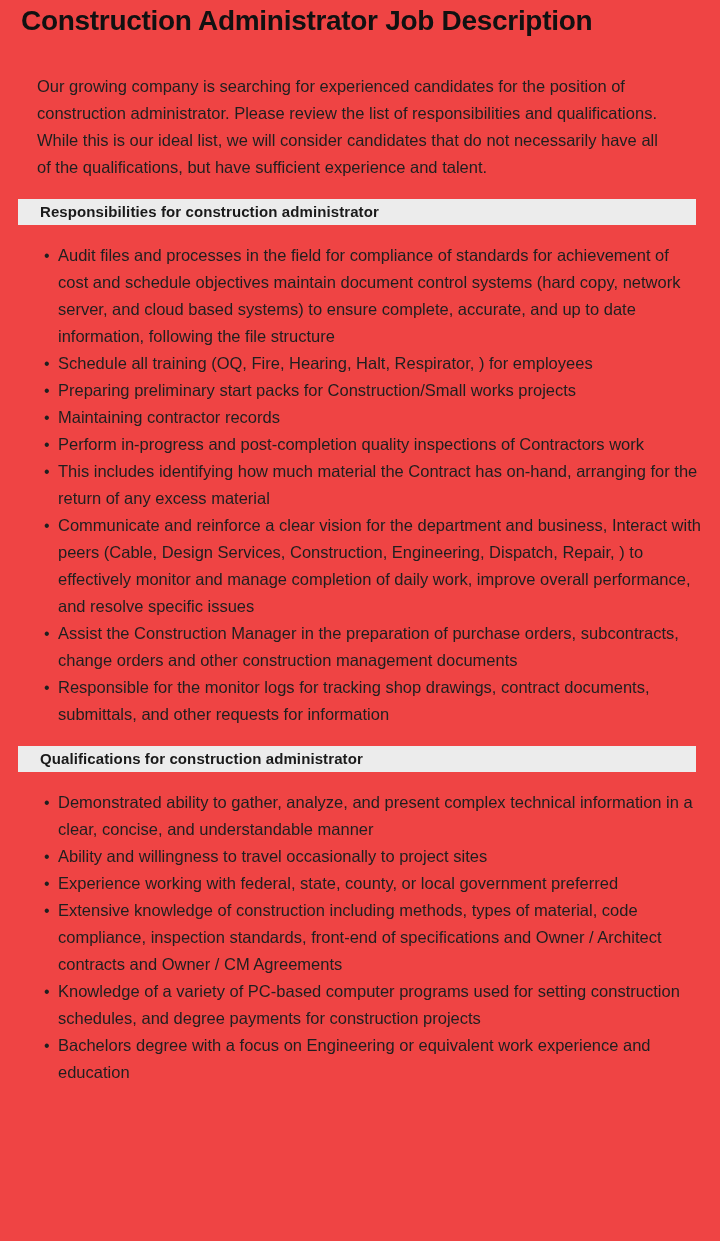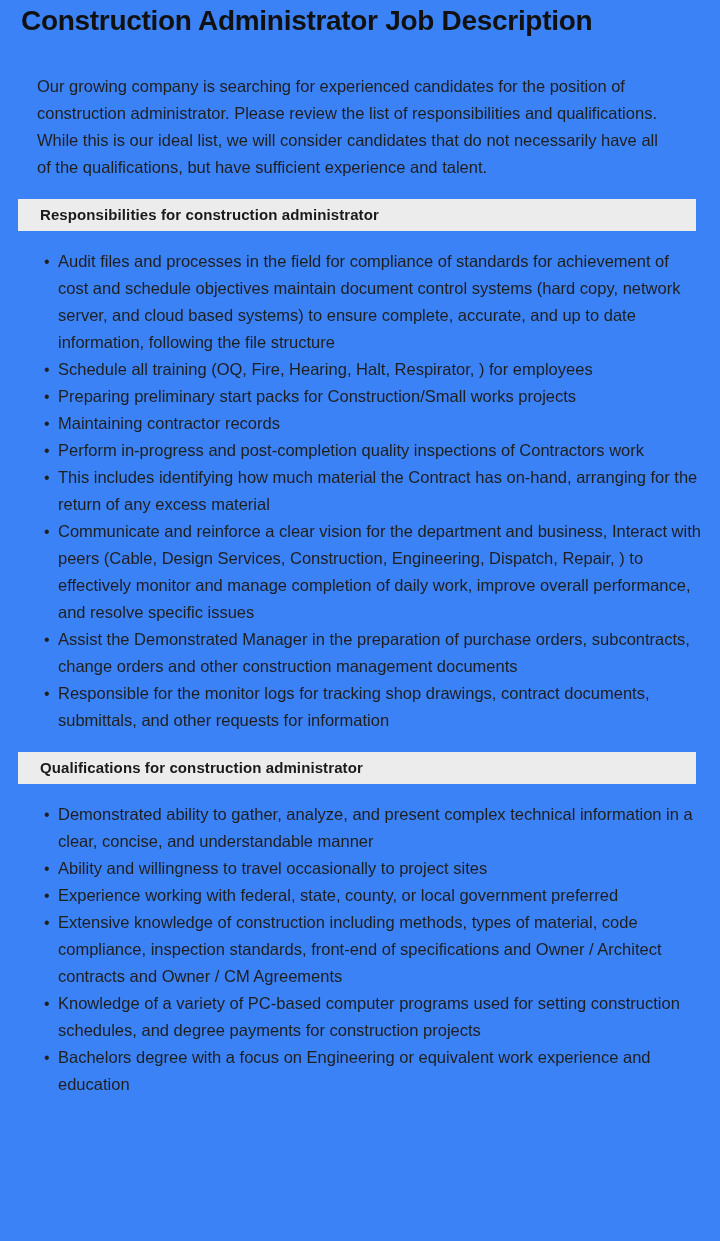--- a/index.html
+++ b/index.html
@@ -12,21 +12,21 @@
     width: 720px;
     height: 1241px;
     font-family: "Liberation Sans", sans-serif;
     color: #1a1a1a;
     overflow: hidden;
   }
 
   .page {
     width: 720px;
     min-height: 1241px;
-    background: #3b82f6;
+    background: #ef4444;
     padding: 0;
     position: relative;
   }
 
   .doc-title {
     margin: 0;
     padding: 2px 20px 0 21px;
     font-size: 28px;
     line-height: 38px;
     font-weight: 700;
@@ -43,21 +43,21 @@
     color: #1f1f1f;
   }
 
   .section {
     margin-top: 18px;
   }
 
   .section-header {
     margin: 0 24px 0 18px;
     background: #ececec;
-    height: 32px;
+    height: 26px;
     display: flex;
     align-items: center;
     padding-left: 22px;
   }
 
   .section-header-text {
     font-size: 15px;
     font-weight: 700;
     line-height: 20px;
     color: #1a1a1a;
@@ -109,21 +109,21 @@
           <span class="section-header-text">Responsibilities for construction administrator</span>
         </div>
         <ul class="bullet-list">
           <li>Audit files and processes in the field for compliance of standards for achievement of cost and schedule objectives maintain document control systems (hard copy, network server, and cloud based systems) to ensure complete, accurate, and up to date information, following the file structure</li>
           <li>Schedule all training (OQ, Fire, Hearing, Halt, Respirator, ) for employees</li>
           <li>Preparing preliminary start packs for Construction/Small works projects</li>
           <li>Maintaining contractor records</li>
           <li>Perform in-progress and post-completion quality inspections of Contractors work</li>
           <li>This includes identifying how much material the Contract has on-hand, arranging for the return of any excess material</li>
           <li>Communicate and reinforce a clear vision for the department and business, Interact with peers (Cable, Design Services, Construction, Engineering, Dispatch, Repair, ) to effectively monitor and manage completion of daily work, improve overall performance, and resolve specific issues</li>
-          <li>Assist the Demonstrated Manager in the preparation of purchase orders, subcontracts, change orders and other construction management documents</li>
+          <li>Assist the Construction Manager in the preparation of purchase orders, subcontracts, change orders and other construction management documents</li>
           <li>Responsible for the monitor logs for tracking shop drawings, contract documents, submittals, and other requests for information</li>
         </ul>
       </div>
       <div class="section">
         <div class="section-header">
           <span class="section-header-text">Qualifications for construction administrator</span>
         </div>
         <ul class="bullet-list">
           <li>Demonstrated ability to gather, analyze, and present complex technical information in a clear, concise, and understandable manner</li>
           <li>Ability and willingness to travel occasionally to project sites</li>

